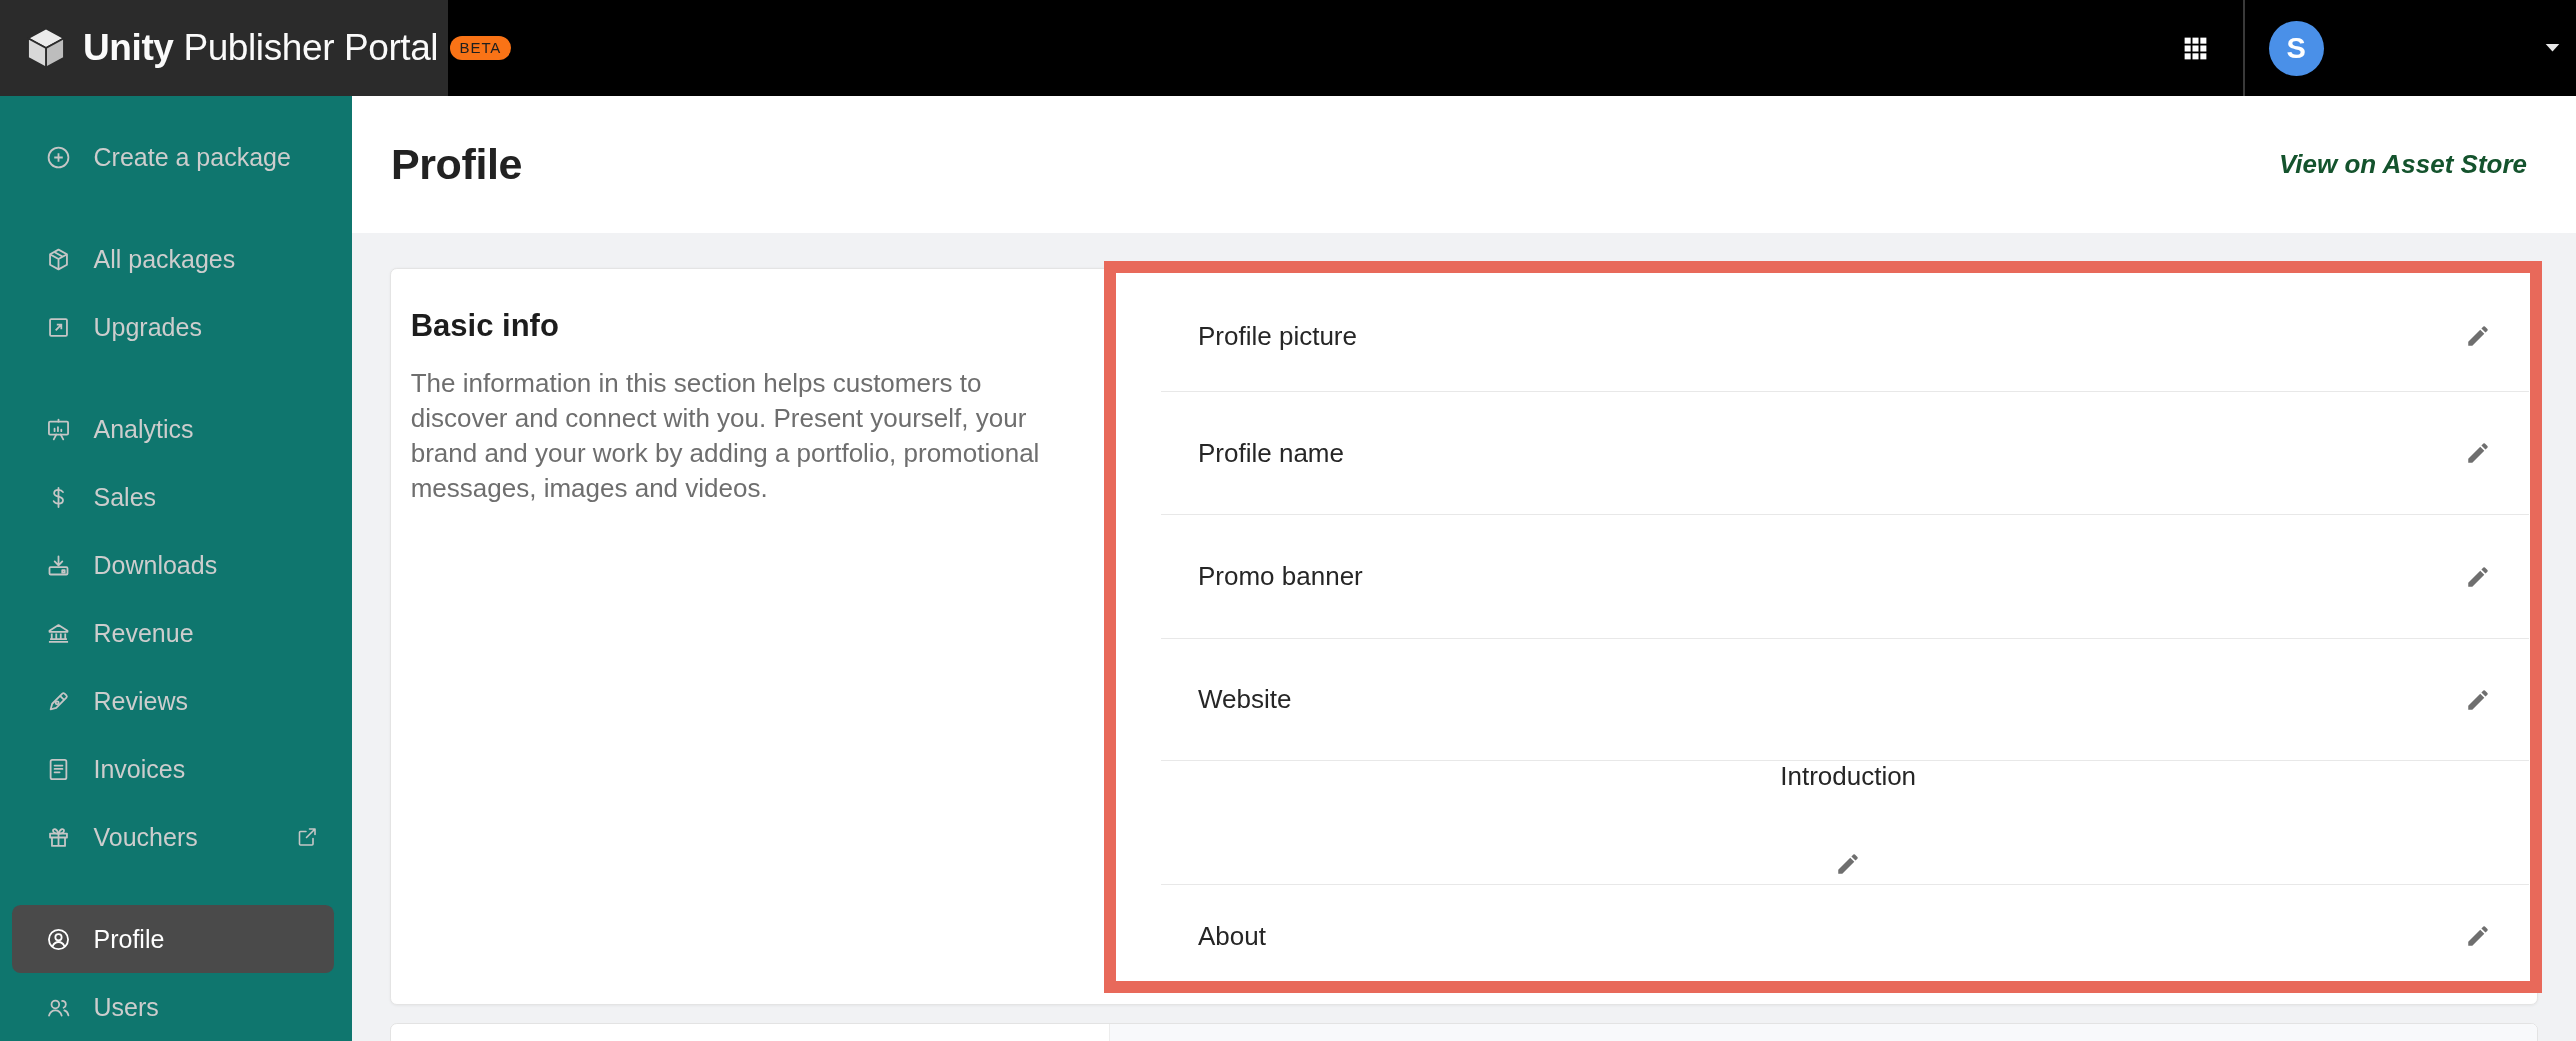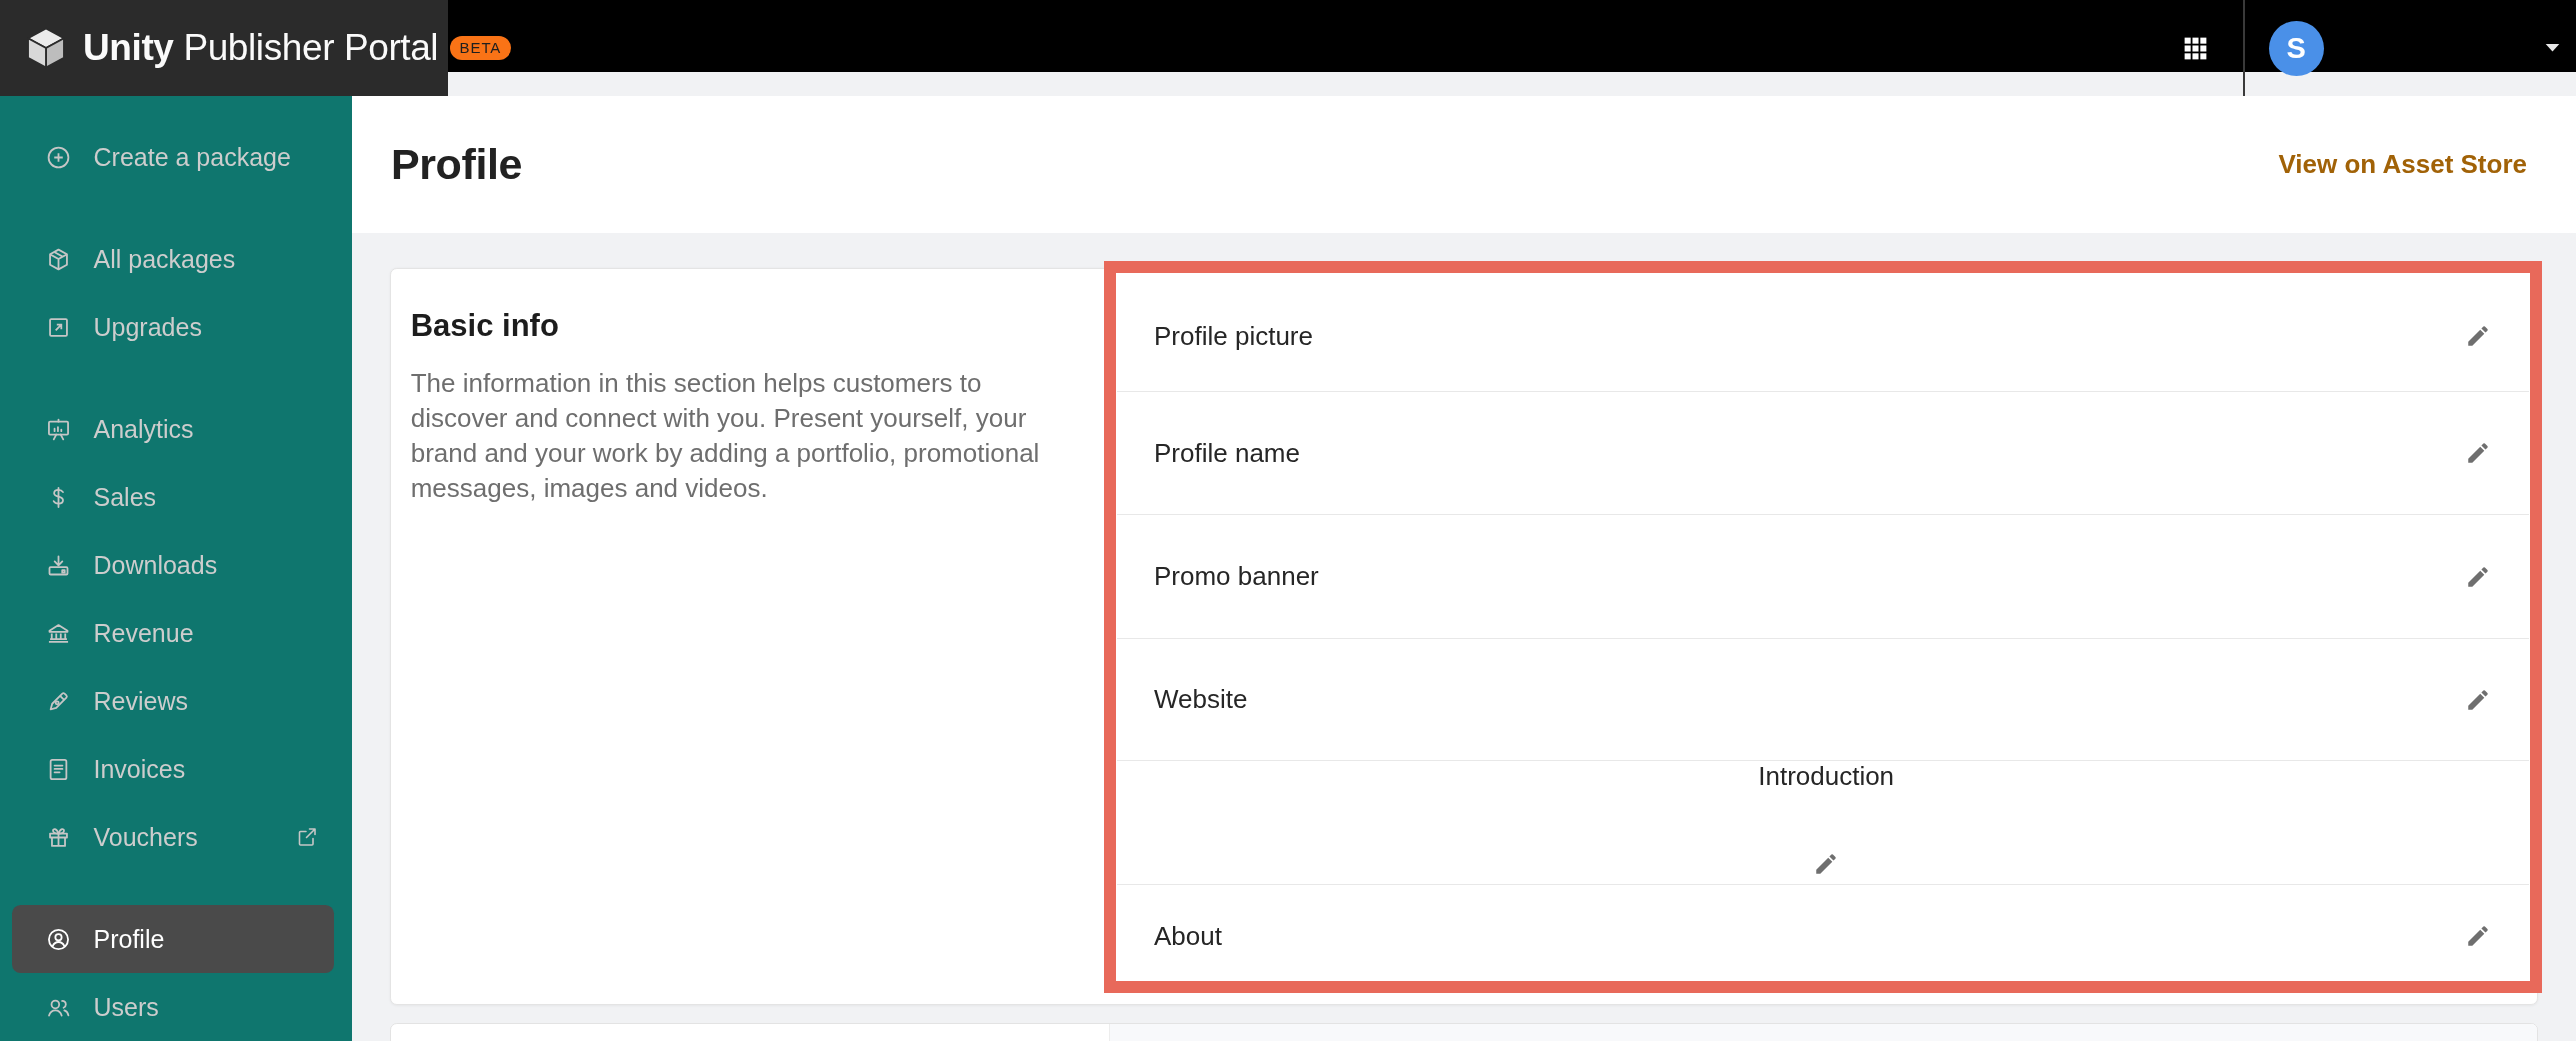--- a/index.html
+++ b/index.html
@@ -1,20 +1,20 @@
 <!DOCTYPE html>
 <html style="font-size:13.7px"><head>
 <meta charset="utf-8">
 <style>
   * { box-sizing: border-box; margin: 0; padding: 0; }
   html, body { width: 2576px; height: 1042px; overflow: hidden; }
   body { font-family: "Liberation Sans", sans-serif; background: #f1f2f4; position: relative; }
 
   
-  #topbar { position: absolute; left: 0; top: 0; width: 2576px; height: 72px; background: #000; z-index: 20; }
+  #topbar { position: absolute; left: 0; top: 0; width: 2576px; height: 96px; background: #000; z-index: 20; }
   .brand-block { position: absolute; left: 0; top: 0; width: 448px; height: 96px; background: #2b2b2b;
                  display: flex; align-items: center; padding-left: 22px; cursor: pointer; }
   .brand-text { color: #fafafa; font-size: 37px; margin-left: 13px; letter-spacing: -0.4px; white-space: nowrap; }
   .brand-text b { font-weight: 700; }
   .beta-pill { margin-left: 12px; background: #f97316; color: #1f1f1f; font-size: 15px; font-weight: 400;
                letter-spacing: 0.9px; padding: 3.4px 9.4px; border-radius: 12px; line-height: 1.1; }
   #topbar-right { position: absolute; right: 0; top: 0; height: 96px; display: flex; align-items: center; }
   .grid-btn { width: 67px; height: 96px; display: flex; align-items: center; justify-content: center; cursor: pointer; }
   .topbar-divider { width: 1.7px; height: 96px; background: #3a3a3a; margin-left: 13.7px; }
   .avatar { width: 55px; height: 55px; border-radius: 50%; background: #4a90e8; color: #fff;
@@ -44,21 +44,21 @@
 
   
   #card1 { position: absolute; left: 38px; top: 172px; width: 2148px; height: 737px; background: #fff;
            border: 0.9px solid #e4e4e4; border-radius: 6.8px; box-shadow: 0 0.9px 2.6px rgba(0,0,0,0.05); }
   .card1-left { position: absolute; left: 0; top: 0; width: 714px; padding: 39px 34px 0 19.7px; }
   .card1-left h2 { font-size: 31px; font-weight: 700; color: #1d1d1d; }
   .card1-left p { margin-top: 22px; width: 647px; font-size: 26px; line-height: 35px; color: #6e6e6e; }
 
   .rows { position: absolute; left: 726px; top: 12px; right: 7.7px; bottom: 16.2px; display: flex; flex-direction: column; }
   .field-row { display: flex; align-items: center; justify-content: space-between;
-               padding: 0 31px 0 37px; border-bottom: 1.7px solid #e8e8e8; }
+               padding: 0 31px 0 37px; border-bottom: 1.7px solid #e8e8e8; margin-left: 44px; }
   .field-row:nth-child(1) { height: 111px; }
   .field-row:nth-child(2) { height: 123px; }
   .field-row:nth-child(3) { height: 124px; }
   .field-row:nth-child(4) { height: 122px; }
   .field-row:nth-child(5) { height: 124px; flex-direction: column; }
   .field-row:nth-child(6) { flex: 1; border-bottom: none; }
   .field-label { font-size: 26px; color: #262626; }
   .edit-btn { width: 41px; height: 41px; border: none; background: transparent; display: flex;
               align-items: center; justify-content: center; cursor: pointer; border-radius: 5.1px; }
 
@@ -244,21 +244,21 @@
           <path d="M17.2 14.6c2 .7 3.2 2.2 3.6 4.4"></path>
         </svg>
     </span>
     <span>Users</span>
   </div>
 </nav>
 
 <div id="main">
   <div id="page-header">
     <h1 id="page-title">Profile</h1>
-    <a id="asset-store-link" style="color: #a16207;">View on Asset Store</a>
+    <a id="asset-store-link" style="color: #14532d; font-style: italic;">View on Asset Store</a>
   </div>
 
   <section id="card1">
     <div class="card1-left">
       <h2>Basic info</h2>
       <p>The information in this section helps customers to discover and connect with you. Present yourself, your brand and your work by adding a portfolio, promotional messages, images and videos.</p>
     </div>
 
     <div class="rows">
       <div class="field-row">

